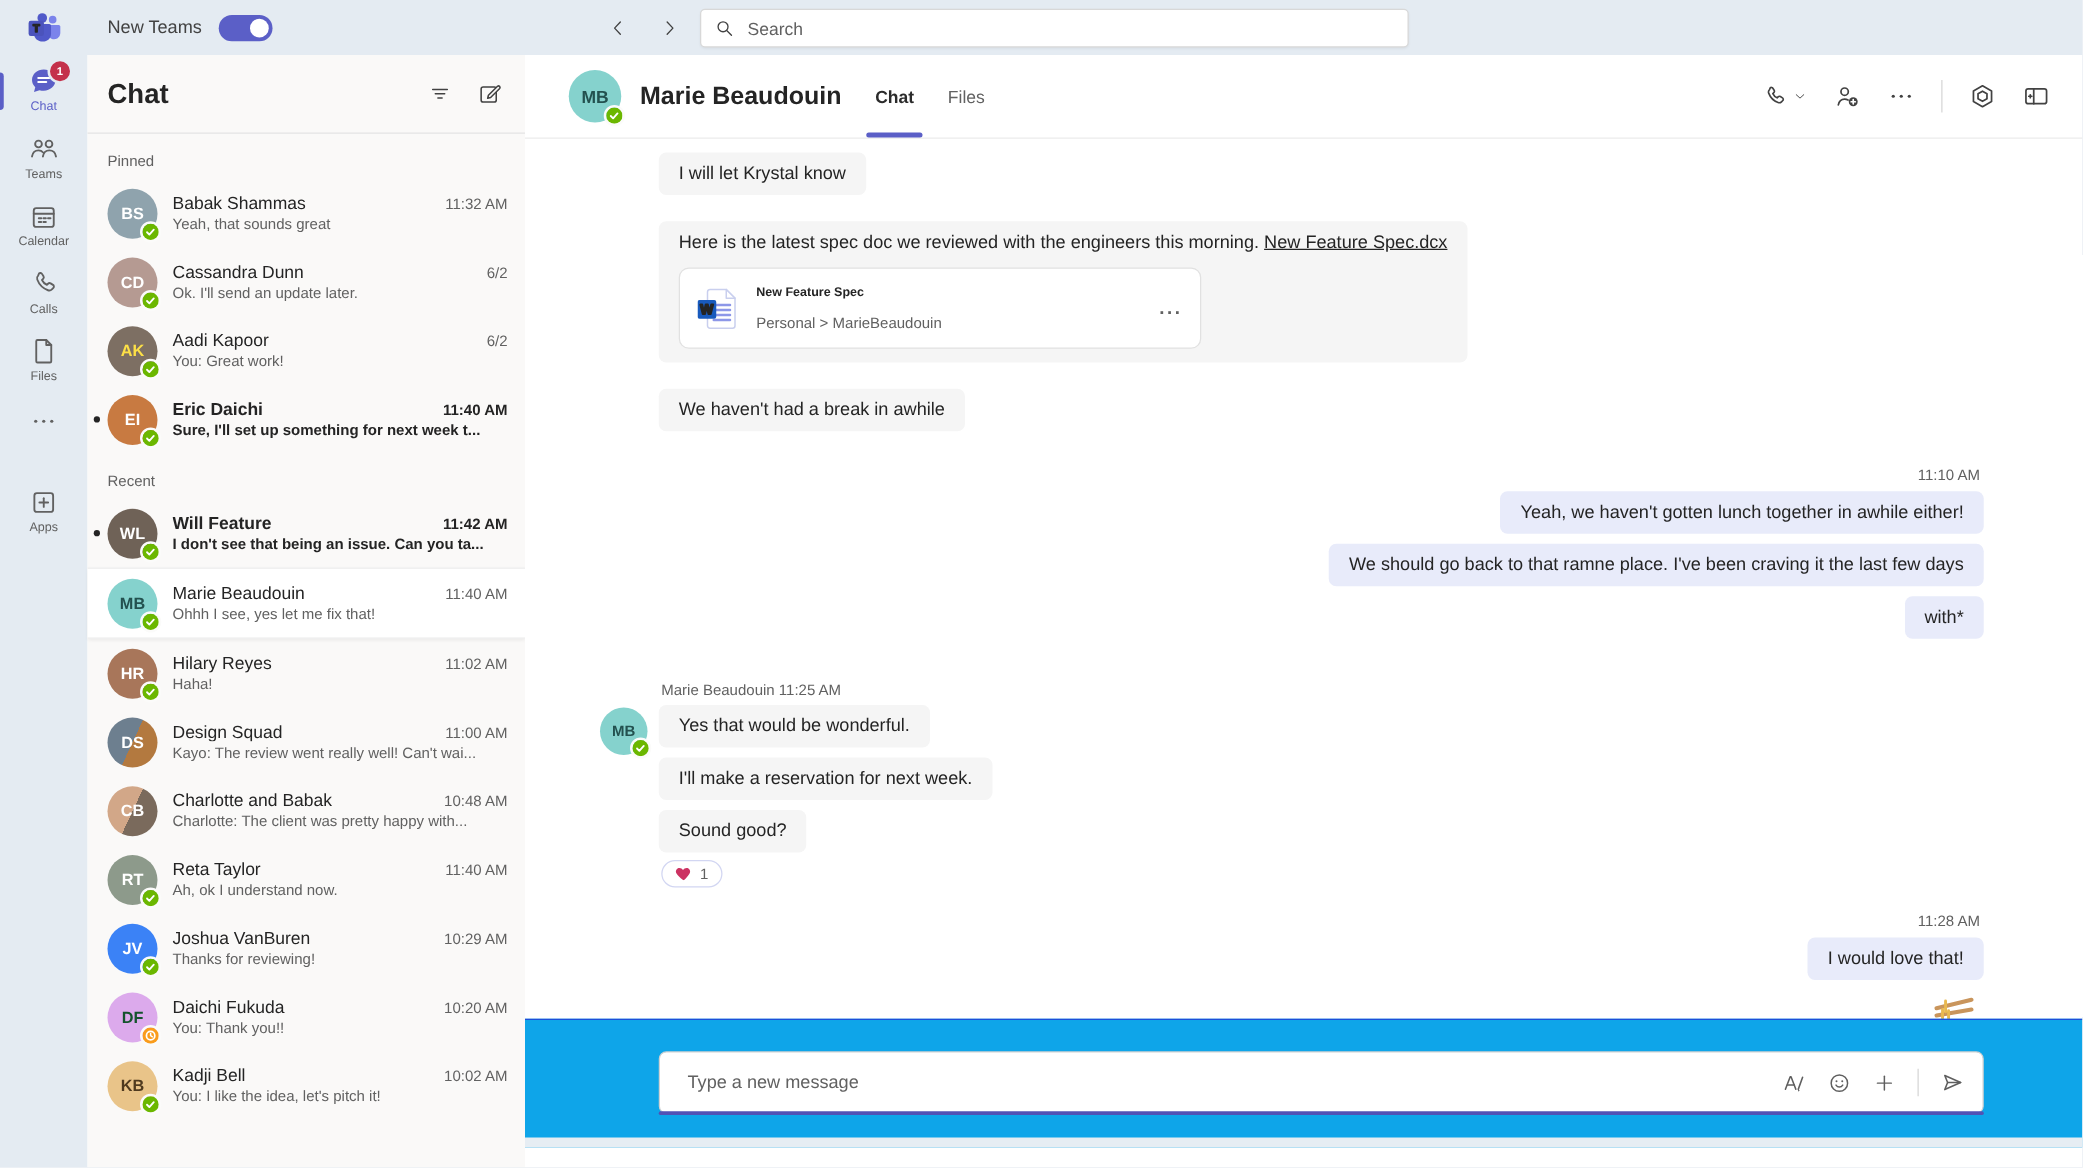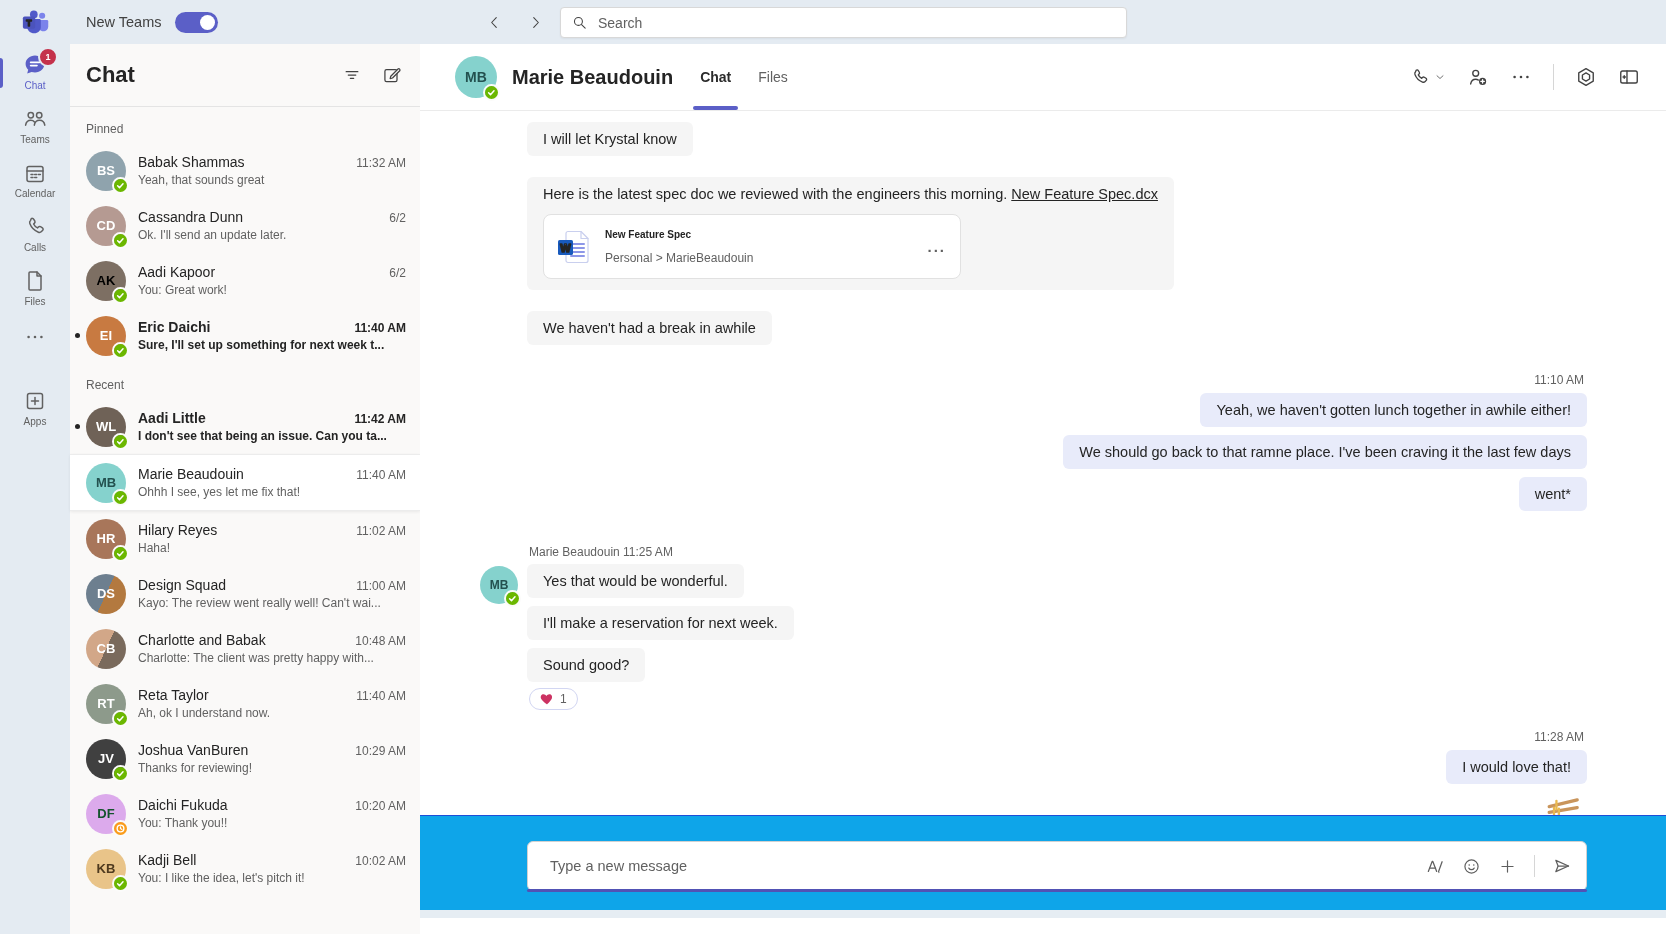--- a/index.html
+++ b/index.html
@@ -268,21 +268,21 @@
                 <path d="M3.9 7.3l2 2 3.8-4.2" stroke="#fff" stroke-width="1.6" fill="none" stroke-linecap="round" stroke-linejoin="round"></path>
               </svg>
             </span>
           </span>
           <span class="cr-main"><span class="cr-top">
               <span class="cr-name">Cassandra Dunn</span>
               <span class="cr-time">6/2</span>
             </span><span class="cr-preview">Ok. I'll send an update later.</span></span>
         </div>
         <div class="chat-row">
-          <span class="avatar " style="background:#7d6f63;color:#000000">
+          <span class="avatar " style="background:#7d6f63;color:#fde047">
             <span>AK</span>
             <span class="presence">
               <svg width="13" height="13" viewBox="0 0 14 14">
                 <circle cx="7" cy="7" r="7" fill="#6bb700"></circle>
                 <path d="M3.9 7.3l2 2 3.8-4.2" stroke="#fff" stroke-width="1.6" fill="none" stroke-linecap="round" stroke-linejoin="round"></path>
               </svg>
             </span>
           </span>
           <span class="cr-main"><span class="cr-top">
               <span class="cr-name">Aadi Kapoor</span>
@@ -311,21 +311,21 @@
           <span class="avatar " style="background:#6f6257;color:#fff">
             <span>WL</span>
             <span class="presence">
               <svg width="13" height="13" viewBox="0 0 14 14">
                 <circle cx="7" cy="7" r="7" fill="#6bb700"></circle>
                 <path d="M3.9 7.3l2 2 3.8-4.2" stroke="#fff" stroke-width="1.6" fill="none" stroke-linecap="round" stroke-linejoin="round"></path>
               </svg>
             </span>
           </span>
           <span class="cr-main"><span class="cr-top">
-              <span class="cr-name">Aadi Little</span>
+              <span class="cr-name">Will Feature</span>
               <span class="cr-time">11:42 AM</span>
             </span><span class="cr-preview">I don't see that being an issue. Can you ta...</span></span>
         </div>
         <div class="chat-row selected">
           <span class="avatar " style="background:#85d2cd;color:#23514f">
             <span>MB</span>
             <span class="presence">
               <svg width="13" height="13" viewBox="0 0 14 14">
                 <circle cx="7" cy="7" r="7" fill="#6bb700"></circle>
                 <path d="M3.9 7.3l2 2 3.8-4.2" stroke="#fff" stroke-width="1.6" fill="none" stroke-linecap="round" stroke-linejoin="round"></path>
@@ -379,21 +379,21 @@
                 <path d="M3.9 7.3l2 2 3.8-4.2" stroke="#fff" stroke-width="1.6" fill="none" stroke-linecap="round" stroke-linejoin="round"></path>
               </svg>
             </span>
           </span>
           <span class="cr-main"><span class="cr-top">
               <span class="cr-name">Reta Taylor</span>
               <span class="cr-time">11:40 AM</span>
             </span><span class="cr-preview">Ah, ok I understand now.</span></span>
         </div>
         <div class="chat-row">
-          <span class="avatar " style="background:#404040;color:#fff">
+          <span class="avatar " style="background:#3b82f6;color:#fff">
             <span>JV</span>
             <span class="presence">
               <svg width="13" height="13" viewBox="0 0 14 14">
                 <circle cx="7" cy="7" r="7" fill="#6bb700"></circle>
                 <path d="M3.9 7.3l2 2 3.8-4.2" stroke="#fff" stroke-width="1.6" fill="none" stroke-linecap="round" stroke-linejoin="round"></path>
               </svg>
             </span>
           </span>
           <span class="cr-main"><span class="cr-top">
               <span class="cr-name">Joshua VanBuren</span>
@@ -526,21 +526,21 @@
                 <div class="fc-path">Personal &gt; MarieBeaudouin</div>
               </span>
               <span class="fc-more">...</span>
             </div></div>
           <div class="bubble "><span>We haven't had a break in awhile</span></div>
         </div>
         <div class="msg-group own" style="margin-top: 20px;">
           <div class="time-label">11:10 AM</div>
           <div class="bubble own"><span>Yeah, we haven't gotten lunch together in awhile either!</span></div>
           <div class="bubble own"><span>We should go back to that ramne place. I've been craving it the last few days</span></div>
-          <div class="bubble own"><span>went*</span></div>
+          <div class="bubble own"><span>with*</span></div>
         </div>
         <div class="msg-group remote" style="margin-top: 26px;">
           <div class="group-header">Marie Beaudouin 11:25 AM</div>
           <span class="avatar msg-avatar" style="background:#85d2cd;color:#23514f">
             <span>MB</span>
             <span class="presence">
               <svg width="13" height="13" viewBox="0 0 14 14">
                 <circle cx="7" cy="7" r="7" fill="#6bb700"></circle>
                 <path d="M3.9 7.3l2 2 3.8-4.2" stroke="#fff" stroke-width="1.6" fill="none" stroke-linecap="round" stroke-linejoin="round"></path>
               </svg>

